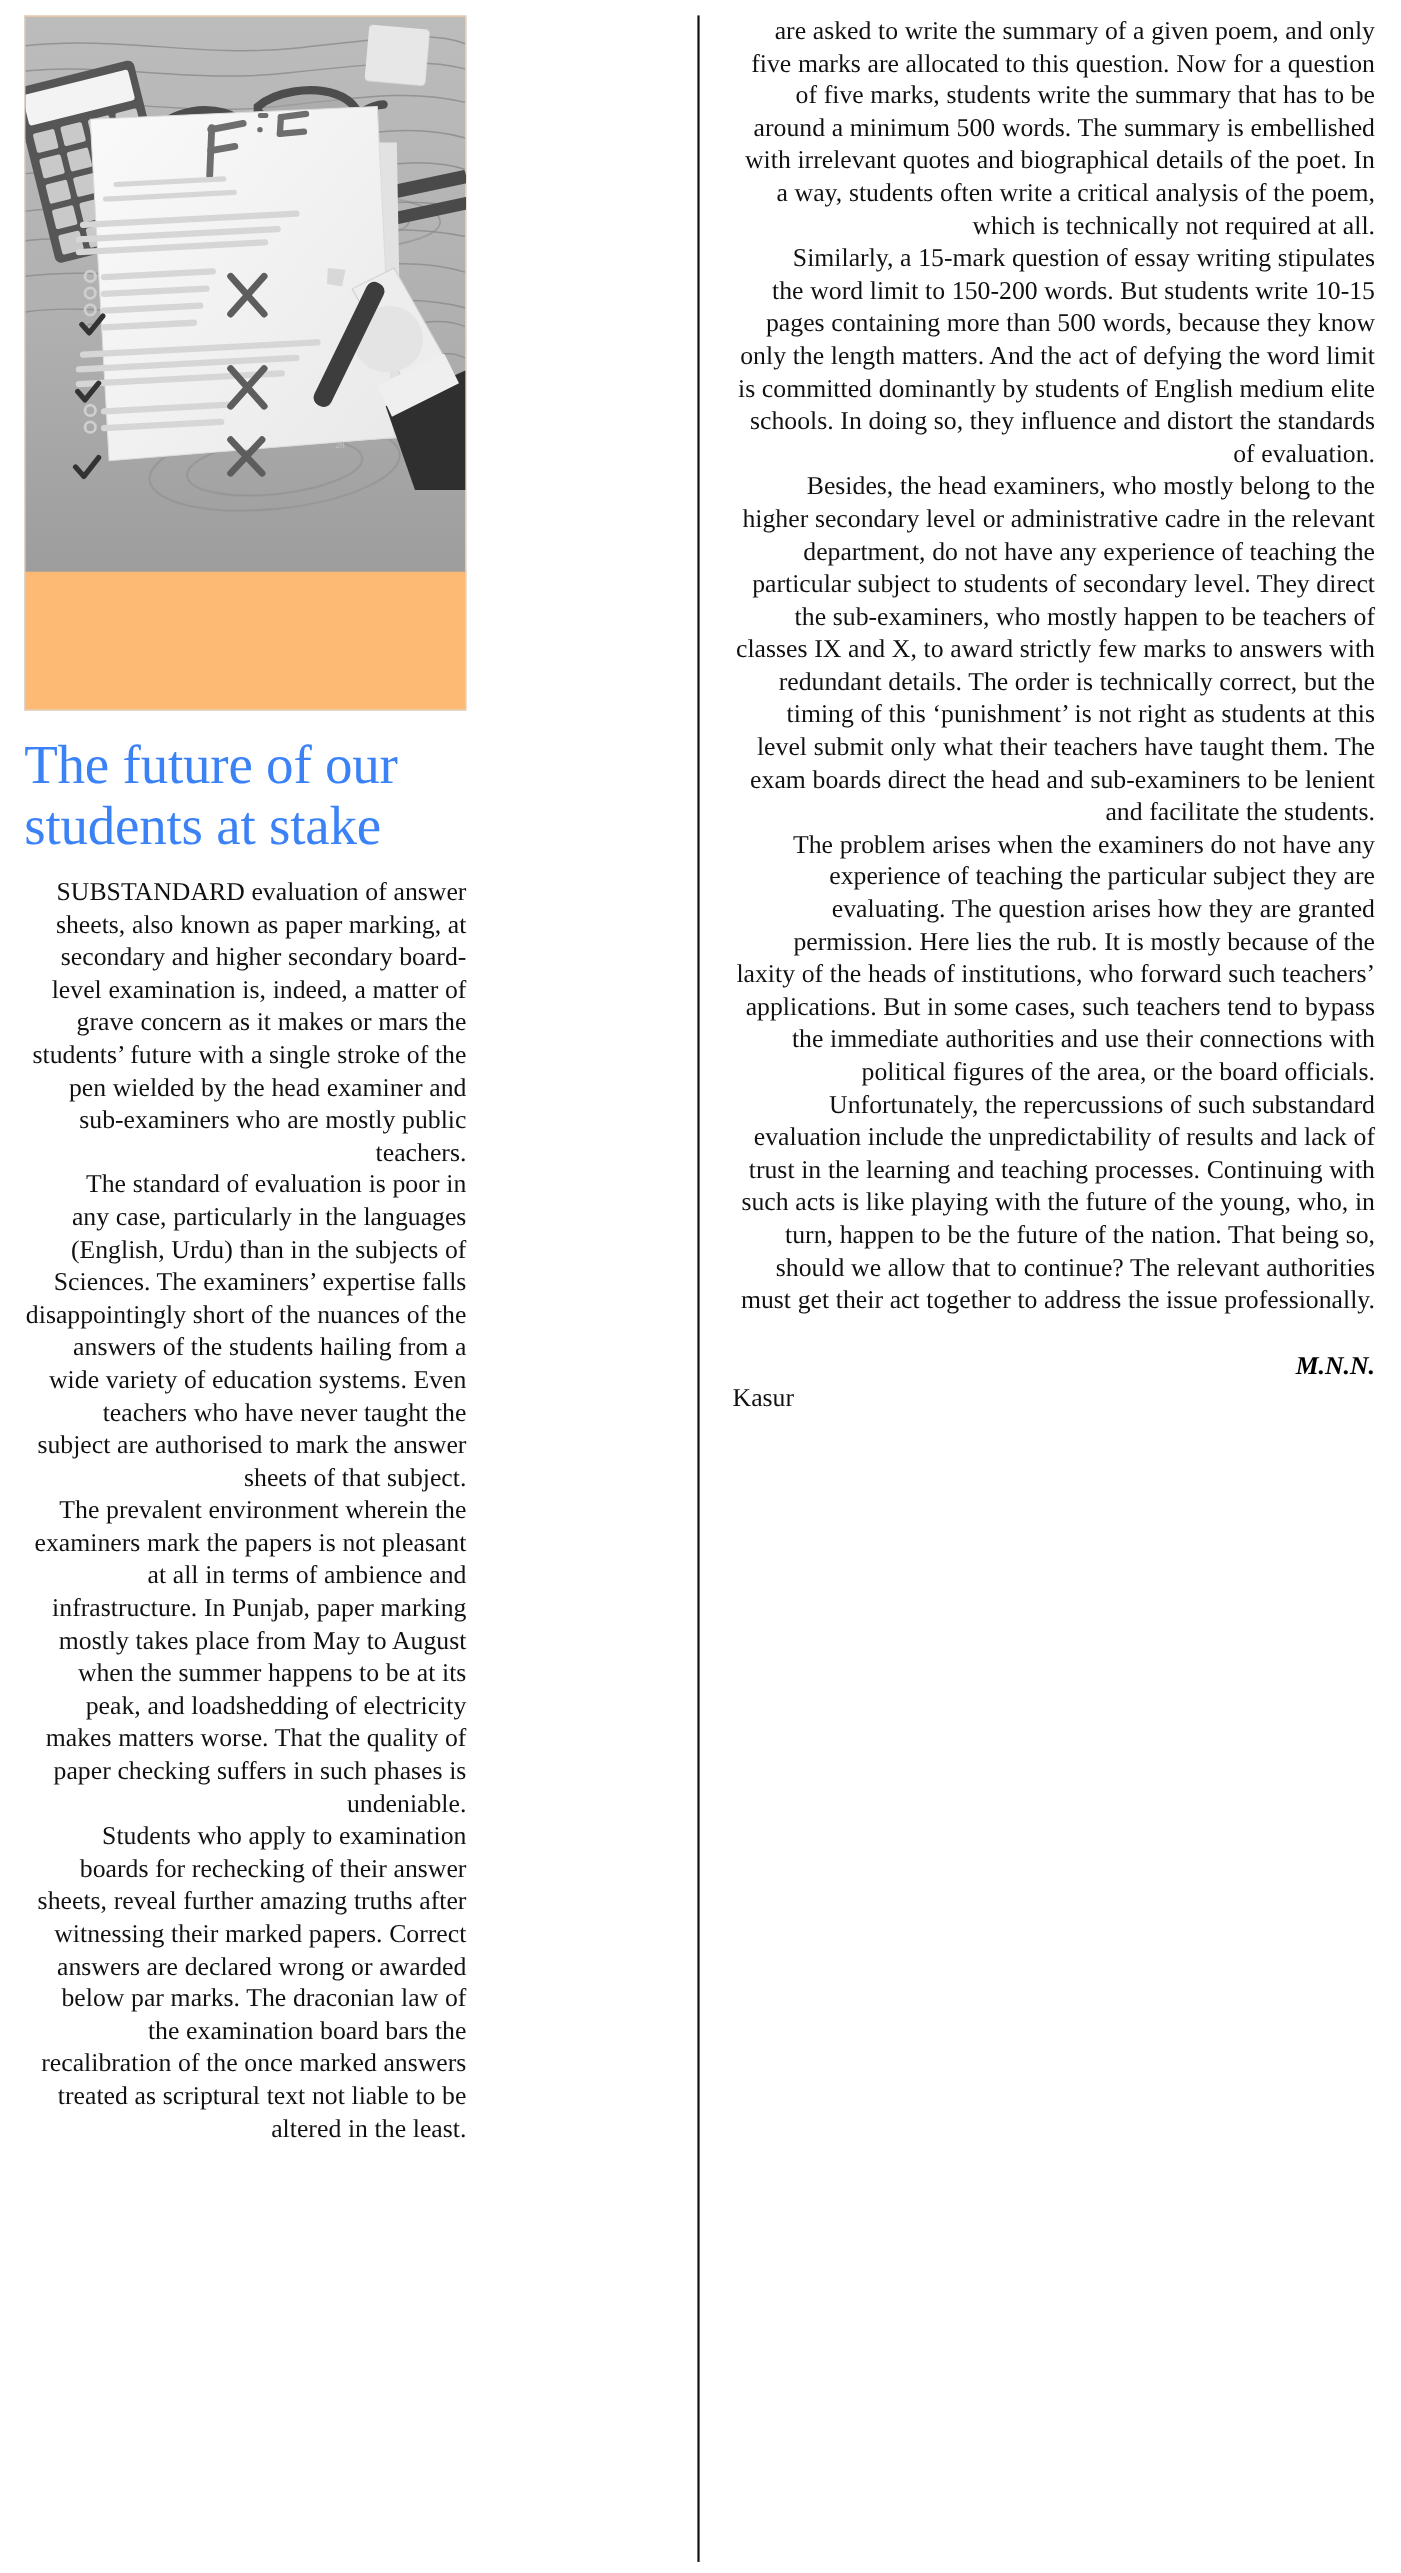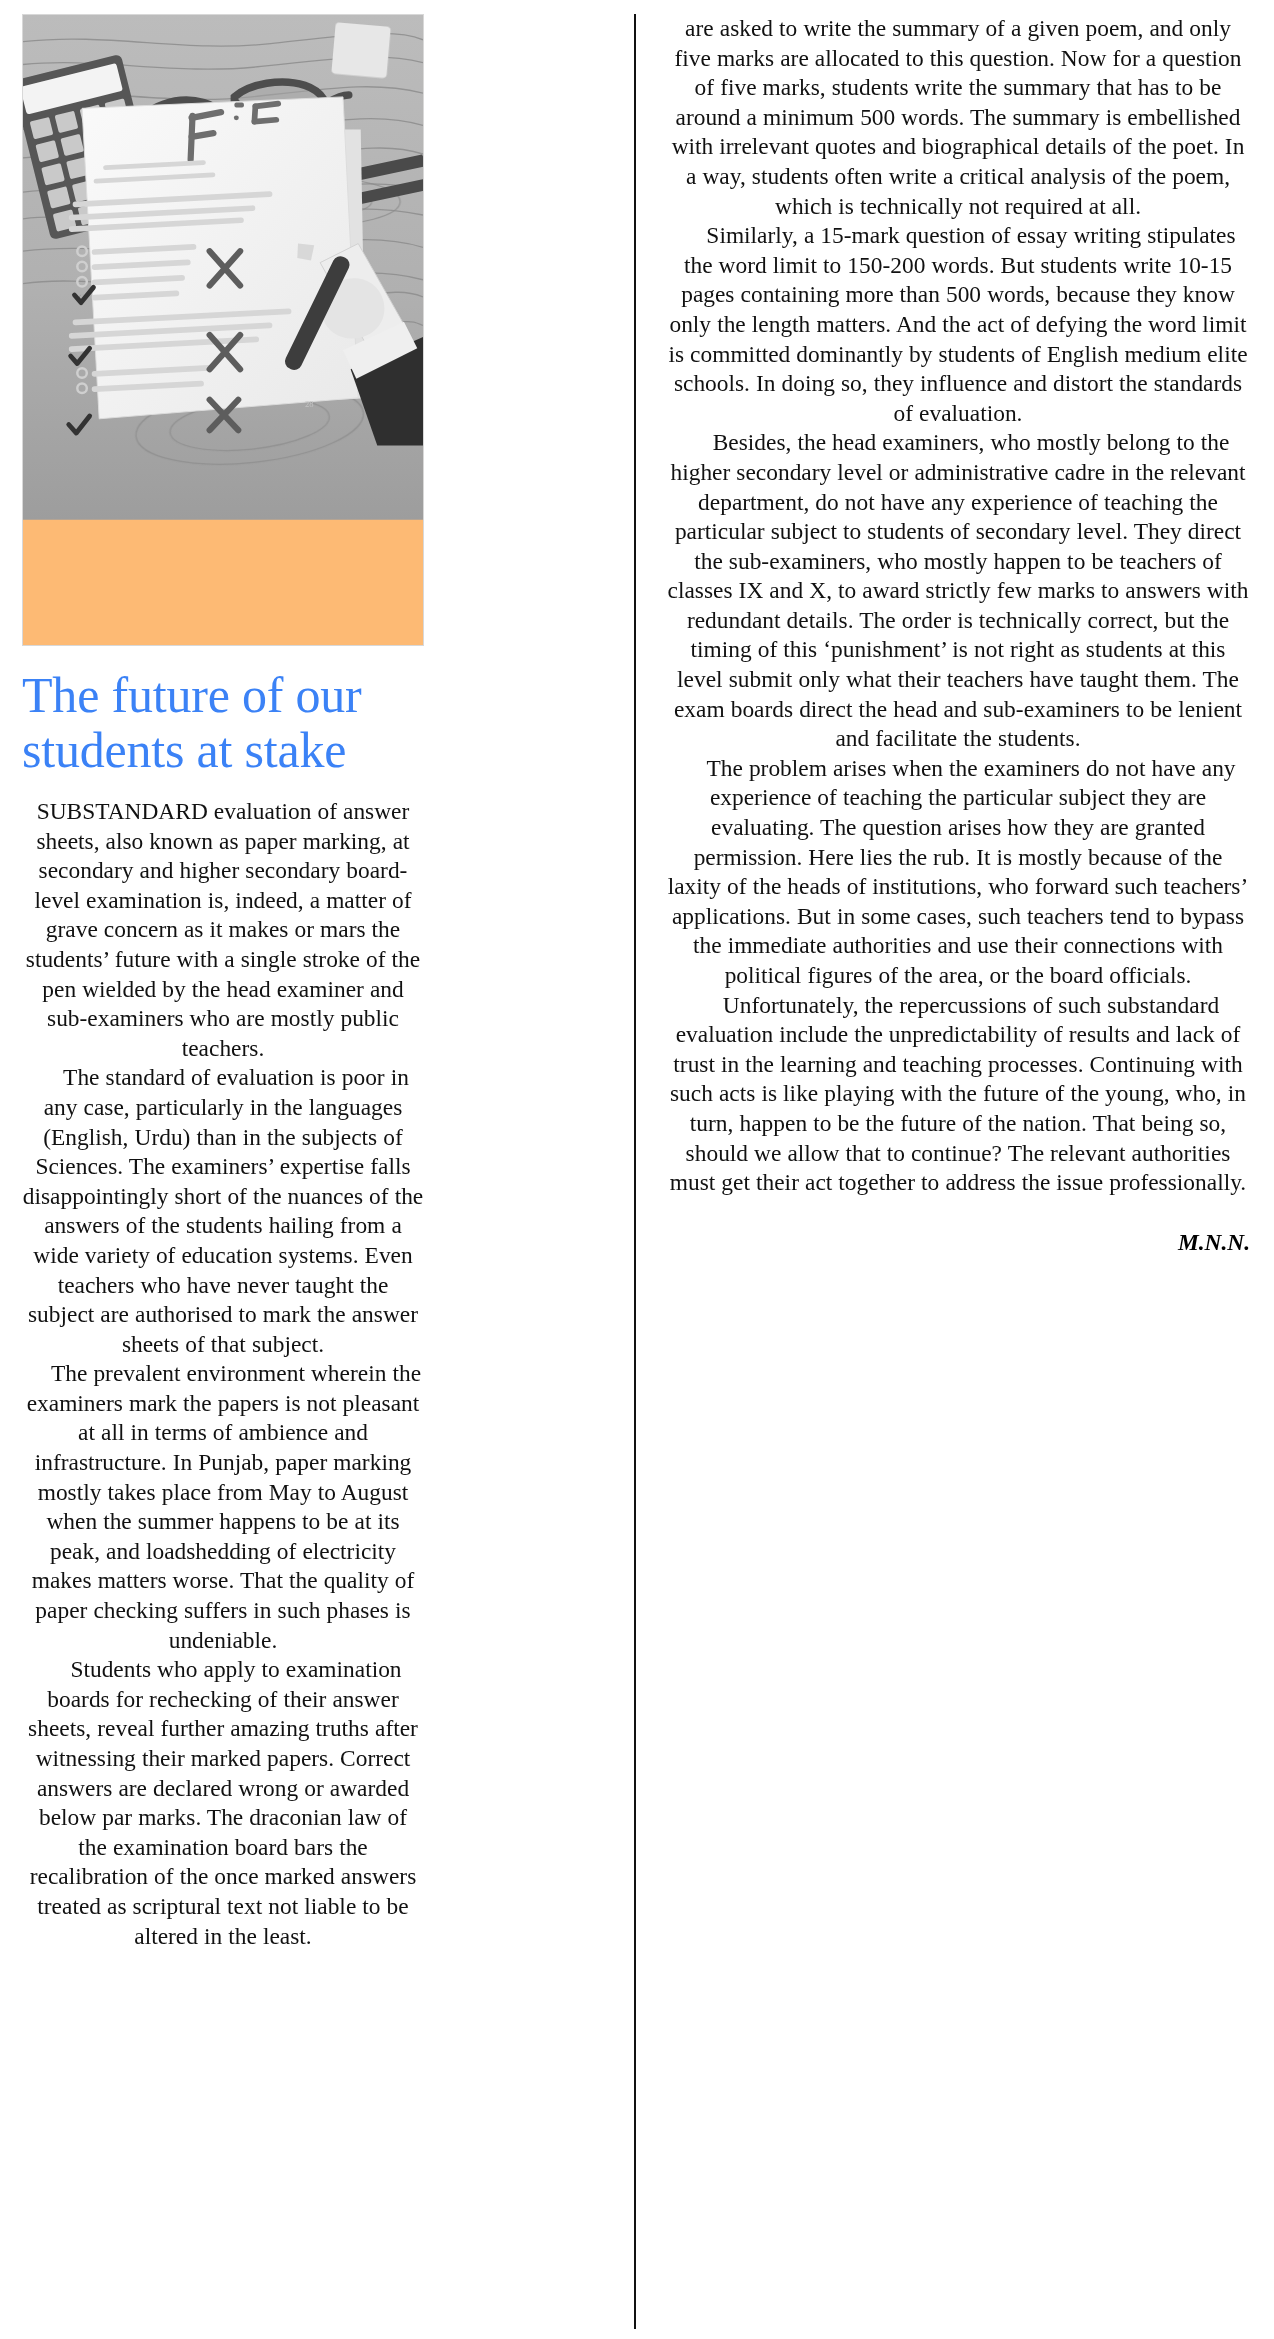--- a/index.html
+++ b/index.html
@@ -74,21 +74,21 @@
     margin: 22px 0 20px 0;
     letter-spacing: -0.2px;
   }
 
   
   .body-text p {
     margin: 0;
     font-size: 23.4px;
     line-height: 1.265;
     color: #111;
-    text-align: center;
+    text-align: right;
     letter-spacing: 0.01px;
     word-spacing: 0.2px;
   }
   .body-text p + p {
     text-indent: 26px;
   }
   .body-text p.lead {
     text-indent: 0;
   }
 
@@ -303,16 +303,17 @@
     <div class="body-text">
       <p class="lead">are asked to write the summary of a given poem, and only five marks are allocated to this question. Now for a question of five marks, students write the summary that has to be around a minimum 500 words. The summary is embellished with irrelevant quotes and biographical details of the poet. In a way, students often write a critical analysis of the poem, which is technically not required at all.</p>
       <p>Similarly, a 15-mark question of essay writing stipulates the word limit to 150-200 words. But students write 10-15 pages containing more than 500 words, because they know only the length matters. And the act of defying the word limit is committed dominantly by students of English medium elite schools. In doing so, they influence and distort the standards of evaluation.</p>
       <p>Besides, the head examiners, who mostly belong to the higher secondary level or administrative cadre in the relevant department, do not have any experience of teaching the particular subject to students of secondary level. They direct the sub-examiners, who mostly happen to be teachers of classes IX and X, to award strictly few marks to answers with redundant details. The order is technically correct, but the timing of this ‘punishment’ is not right as students at this level submit only what their teachers have taught them. The exam boards direct the head and sub-examiners to be lenient and facilitate the students.</p>
       <p>The problem arises when the examiners do not have any experience of teaching the particular subject they are evaluating. The question arises how they are granted permission. Here lies the rub. It is mostly because of the laxity of the heads of institutions, who forward such teachers’ applications. But in some cases, such teachers tend to bypass the immediate authorities and use their connections with political figures of the area, or the board officials.</p>
       <p>Unfortunately, the repercussions of such substandard evaluation include the unpredictability of results and lack of trust in the learning and teaching processes. Continuing with such acts is like playing with the future of the young, who, in turn, happen to be the future of the nation. That being so, should we allow that to continue? The relevant authorities must get their act together to address the issue professionally.</p>
     </div>
 
     <div class="sign">
       <p class="sign-name">M.N.N.</p>
+      <p class="sign-city">Kasur</p>
     </div>
   </div>
 
 </div>
 
 </body></html>

